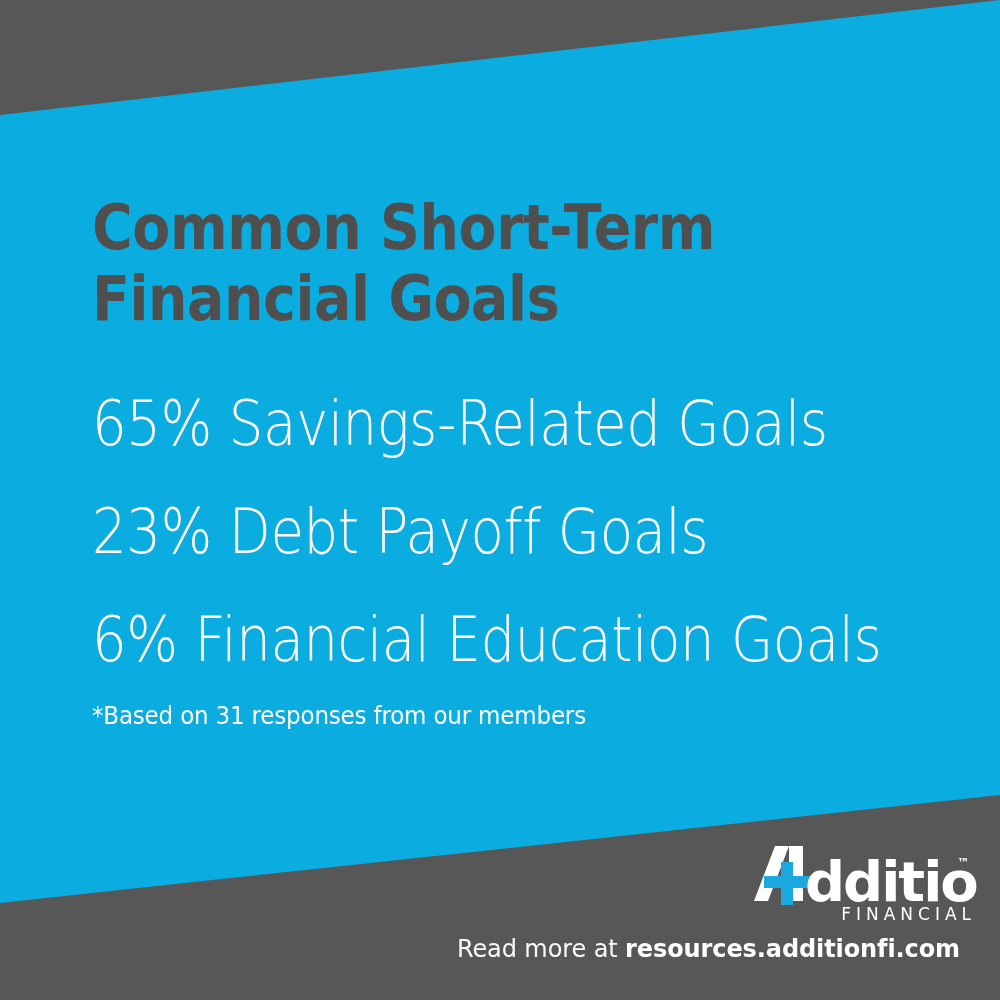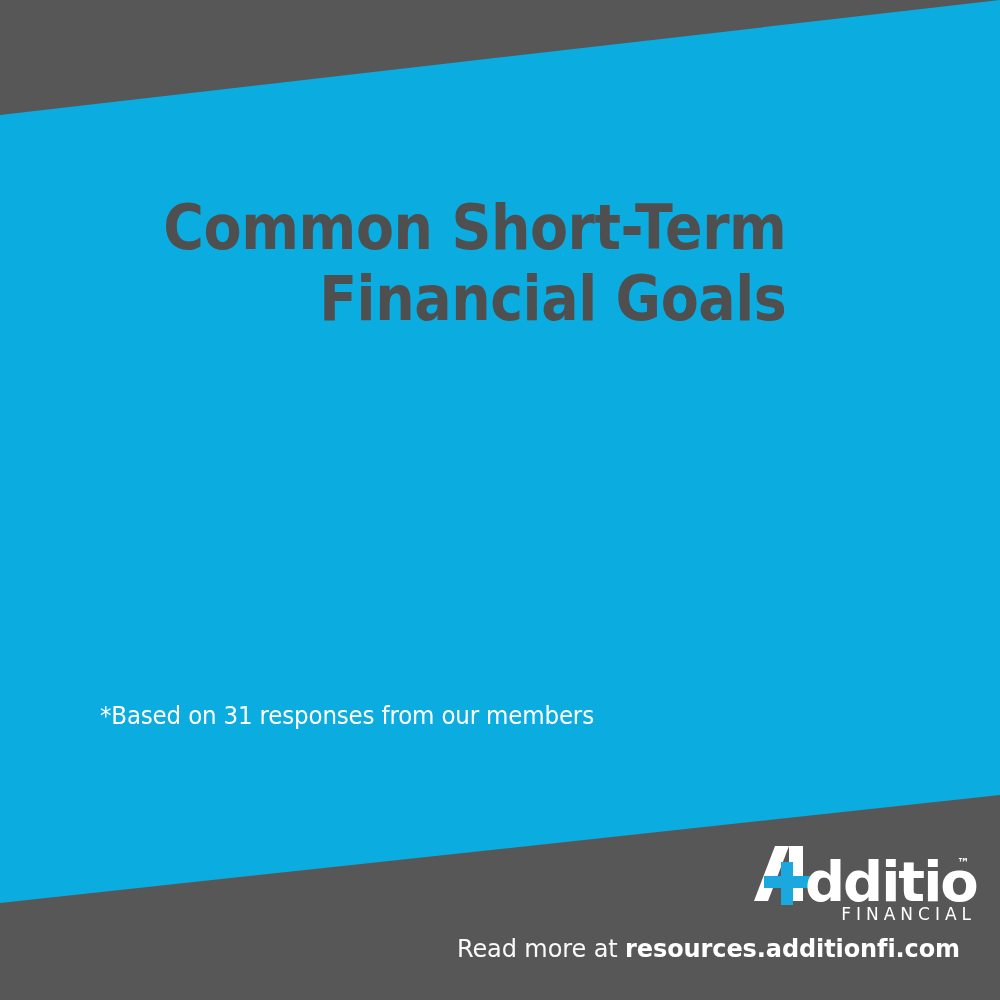--- a/index.html
+++ b/index.html
@@ -31,25 +31,24 @@
     height: 1000px;
     background: #0BACE0;
     
     clip-path: polygon(0% 11.5%, 100% 0%, 100% 79.5%, 0% 90.3%);
     -webkit-clip-path: polygon(0% 11.5%, 100% 0%, 100% 79.5%, 0% 90.3%);
   }
 
   
   .content {
     position: absolute;
-    left: 100px;
+    left: 92px;
     top: 0;
     width: 860px;
     height: 1000px;
-    text-align: right;
   }
 
   .headline {
     position: absolute;
     left: 0;
     top: 192px;
     width: 780px;
     color: #4F4F4F;
     font-family: "DejaVu Sans", sans-serif;
     font-weight: bold;
@@ -125,20 +124,25 @@
 
 <div id="infographic">
 
   <div class="blue-panel"></div>
 
   <div class="content">
 
     <div class="headline">Common Short-Term
 Financial Goals</div>
 
+    <div class="stats">
+      <div class="stat-line">65% Savings-Related Goals</div>
+      <div class="stat-line">23% Debt Payoff Goals</div>
+      <div class="stat-line">6% Financial Education Goals</div>
+    </div>
 
     <div class="footnote">*Based on 31 responses from our members</div>
 
   </div>
 
   <div class="logo-block">
     <svg class="logo-svg" viewBox="0 0 226 78" xmlns="http://www.w3.org/2000/svg">
 
       <g>
 

